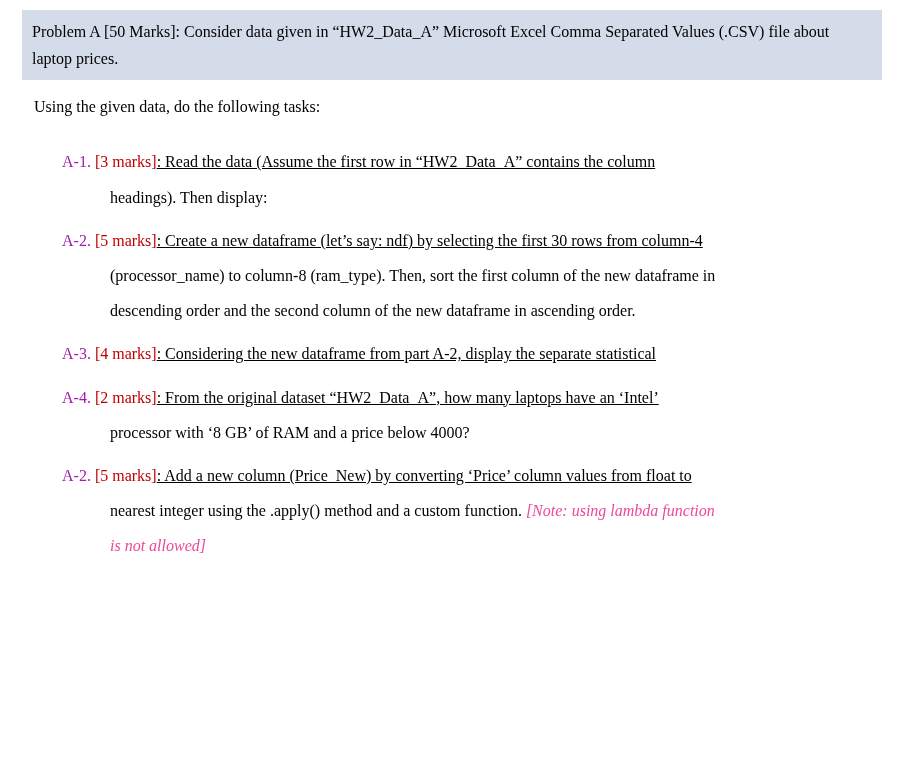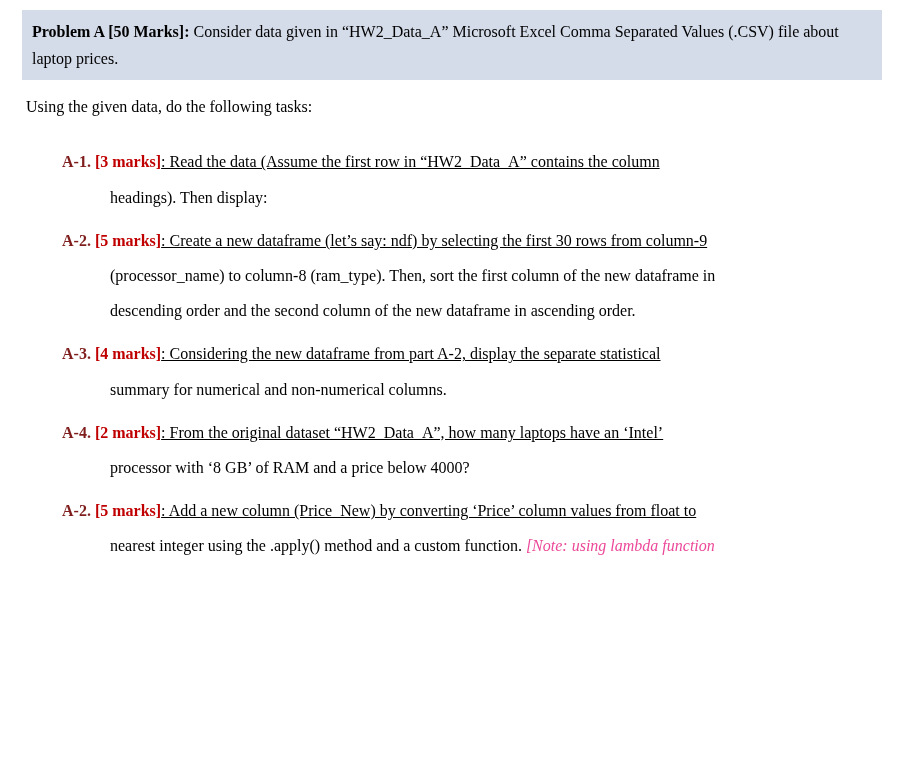--- a/index.html
+++ b/index.html
@@ -14,43 +14,43 @@
   .page {
     padding: 0 22px 20px 22px;
   }
   .problem-header {
     background: #d4dbe9;
     padding: 8px 10px 8px 10px;
     margin: 10px 0 18px 0;
     line-height: 1.7;
   }
   .problem-header .bold {
-    font-weight: bold;
+    font-weight: normal;
   }
   .intro {
-    margin: 0 0 28px 4px;
+    margin: 0 0 28px 12px;
   }
   .tasks {
     padding-left: 40px;
   }
   .task {
     margin-bottom: 8px;
     line-height: 2.2;
     text-align: justify;
   }
   .task-head {
     white-space: nowrap;
   }
   .task-num {
-    color: #7f1d1d; 
-    font-weight: bold;
+    color: #a21caf; 
+    font-weight: normal;
   }
   .task-marks {
     color: #c00000;
-    font-weight: bold;
+    font-weight: normal;
   }
   .task-body {
     display: inline;
     text-decoration: underline;
   }
   .task-cont {
     padding-left: 48px;
     line-height: 2.2;
     text-align: justify;
   }
@@ -85,42 +85,44 @@
         <span class="task-num">A-1.</span>
         <span class="task-marks">[3 marks]</span></span><span class="task-body">: Read the data (Assume the first row in “HW2_Data_A” contains the column</span>
       <div class="task-cont">headings). Then display:</div>
       <div class="sublist">
       </div>
     </div>
 
     <div class="task just">
       <span class="task-head">
         <span class="task-num">A-2.</span>
-        <span class="task-marks">[5 marks]</span></span><span class="task-body">: Create a new dataframe (let’s say: ndf) by selecting the first 30 rows from column-9</span>
+        <span class="task-marks">[5 marks]</span></span><span class="task-body">: Create a new dataframe (let’s say: ndf) by selecting the first 30 rows from column-4</span>
       <div class="task-cont">(processor_name) to column-8 (ram_type). Then, sort the first column of the new dataframe in</div>
       <div class="task-cont">descending order and the second column of the new dataframe in ascending order.</div>
     </div>
 
     <div class="task just">
       <span class="task-head">
         <span class="task-num">A-3.</span>
         <span class="task-marks">[4 marks]</span></span><span class="task-body">: Considering the new dataframe from part A-2, display the separate statistical</span>
-      <div class="task-cont">summary for numerical and non-numerical columns.</div>
     </div>
 
     <div class="task just">
       <span class="task-head">
         <span class="task-num">A-4.</span>
         <span class="task-marks">[2 marks]</span></span><span class="task-body">: From the original dataset “HW2_Data_A”, how many laptops have an ‘Intel’</span>
       <div class="task-cont">processor with ‘8 GB’ of RAM and a price below 4000?</div>
     </div>
 
     <div class="task just">
       <span class="task-head">
         <span class="task-num">A-2.</span>
         <span class="task-marks">[5 marks]</span></span><span class="task-body">: Add a new column (Price_New) by converting ‘Price’ column values from float to</span>
       <div class="task-cont">
         <span>nearest integer using the .apply() method and a custom function. </span><span class="note">[Note: using lambda function</span>
       </div>
+      <div class="task-cont">
+        <span class="note">is not allowed]</span>
+      </div>
     </div>
 
   </div>
 </div>
 
 </body></html>

